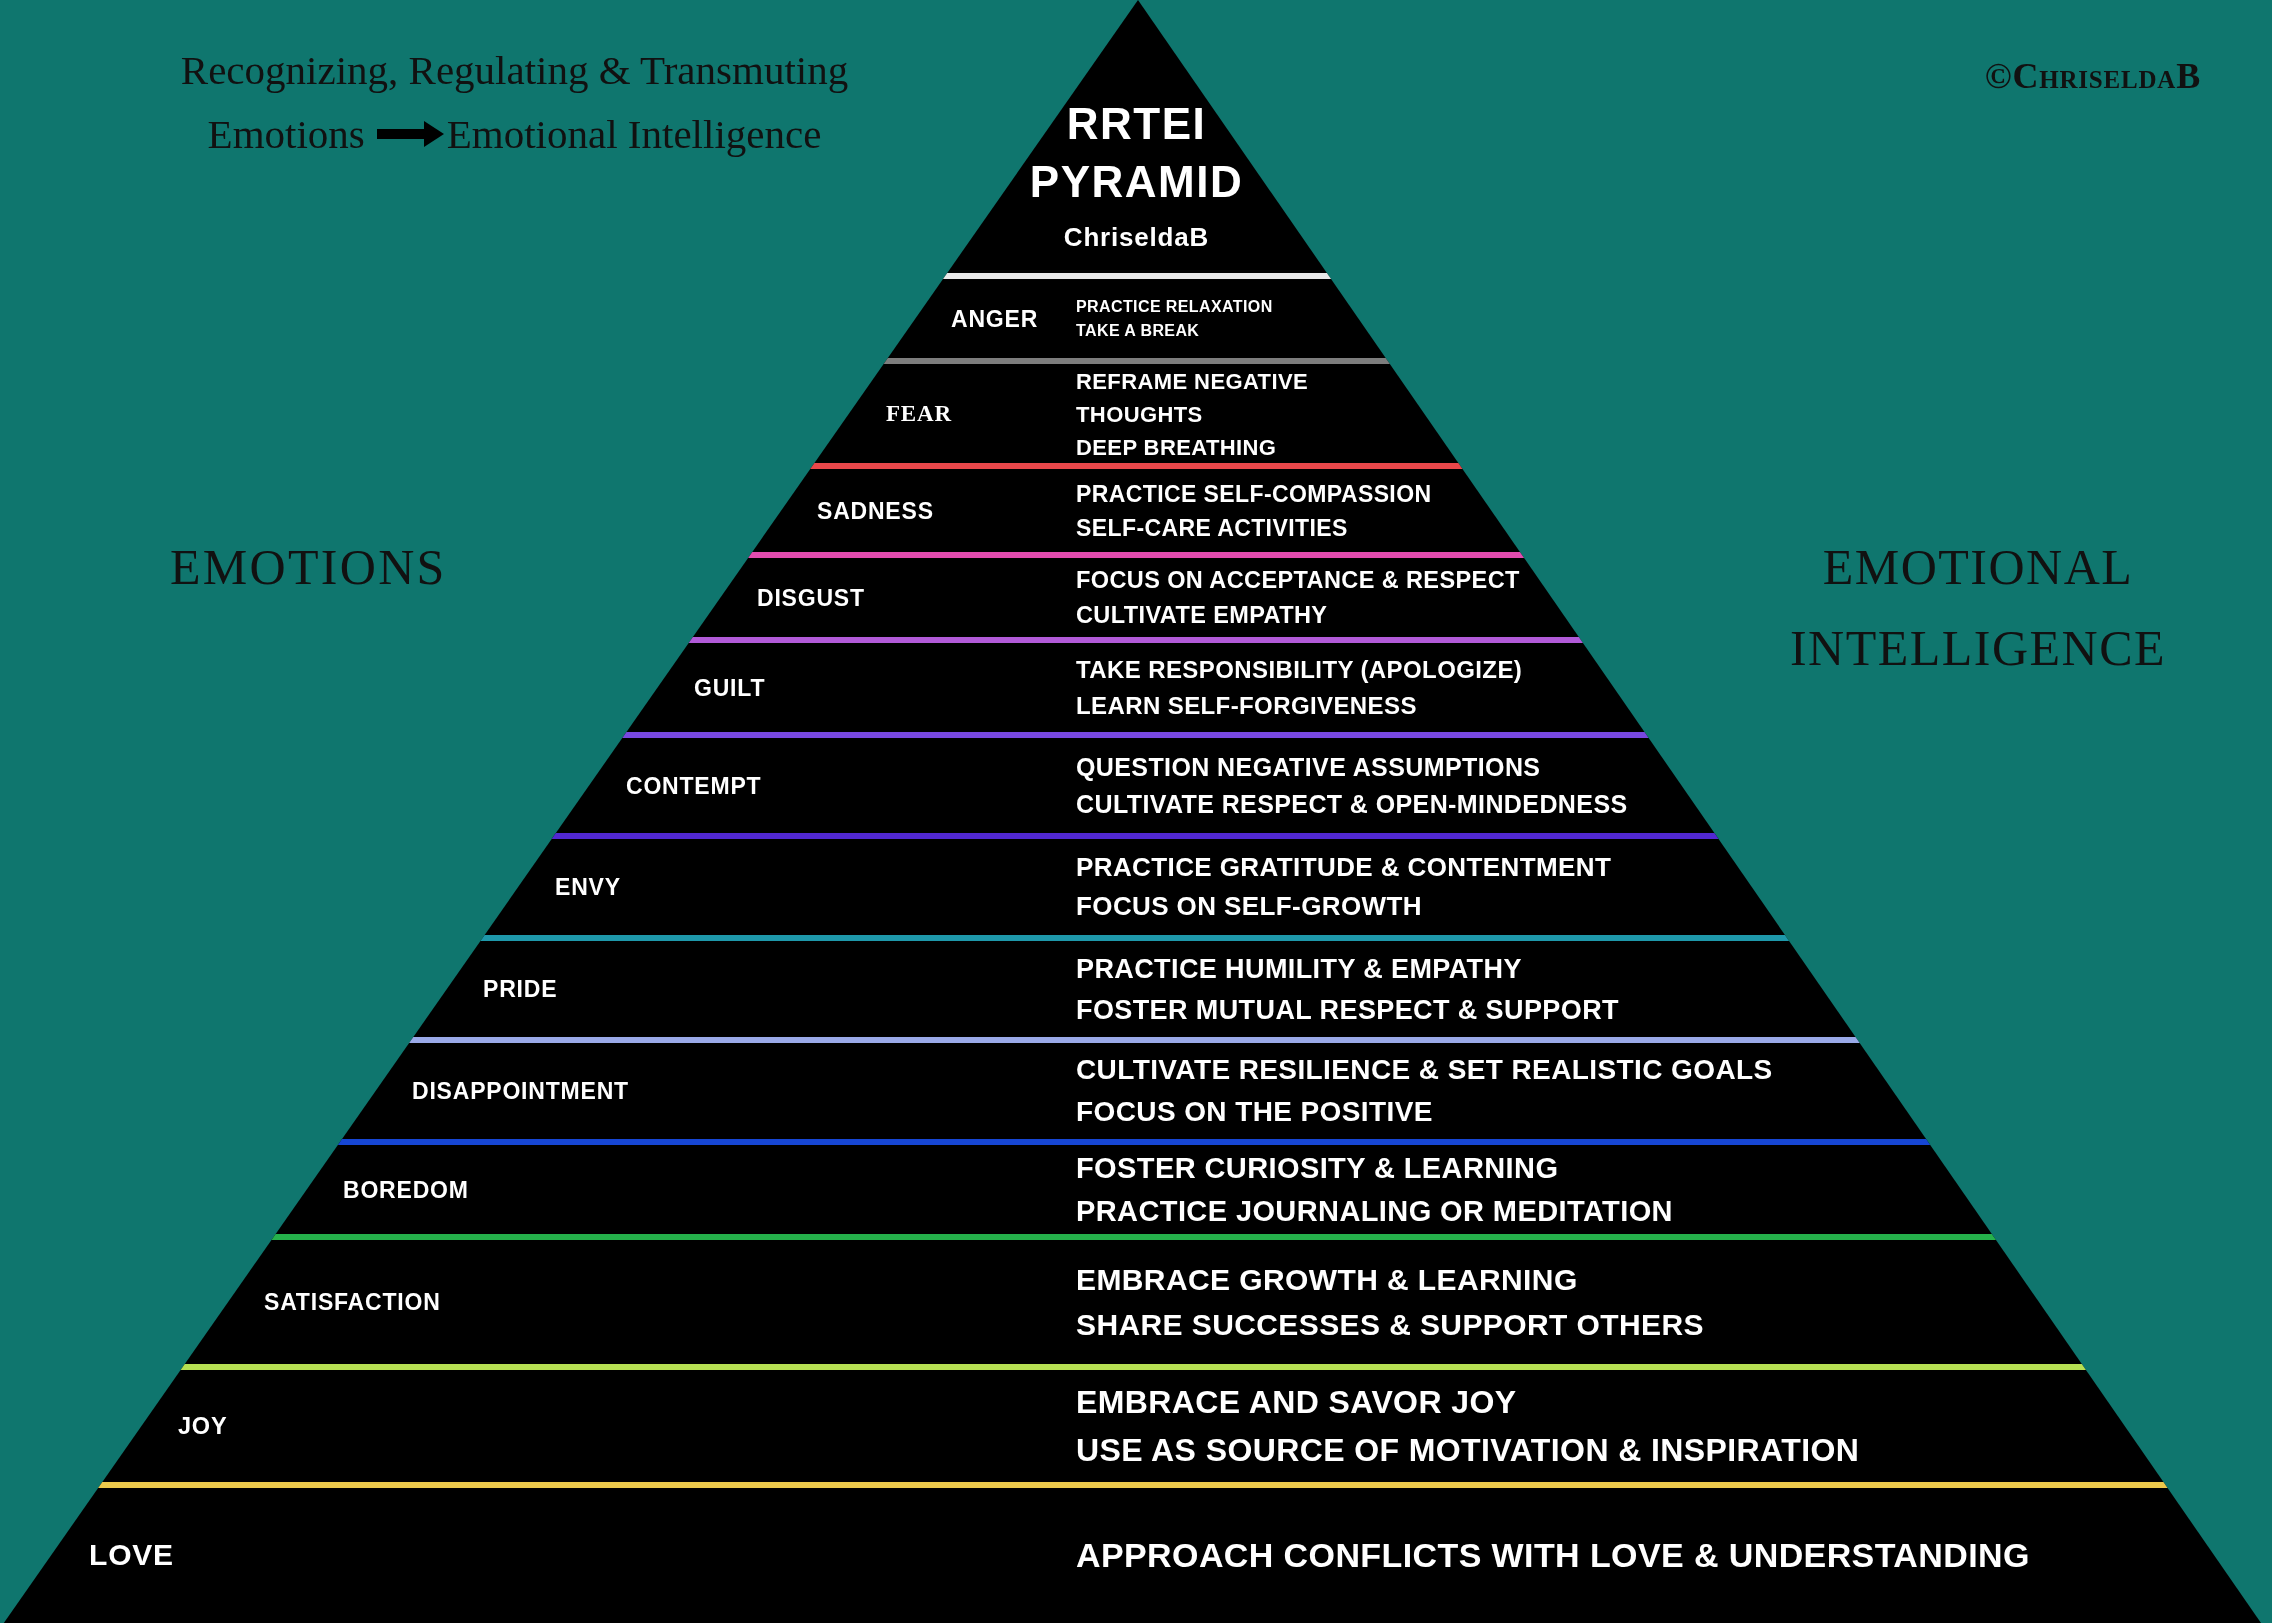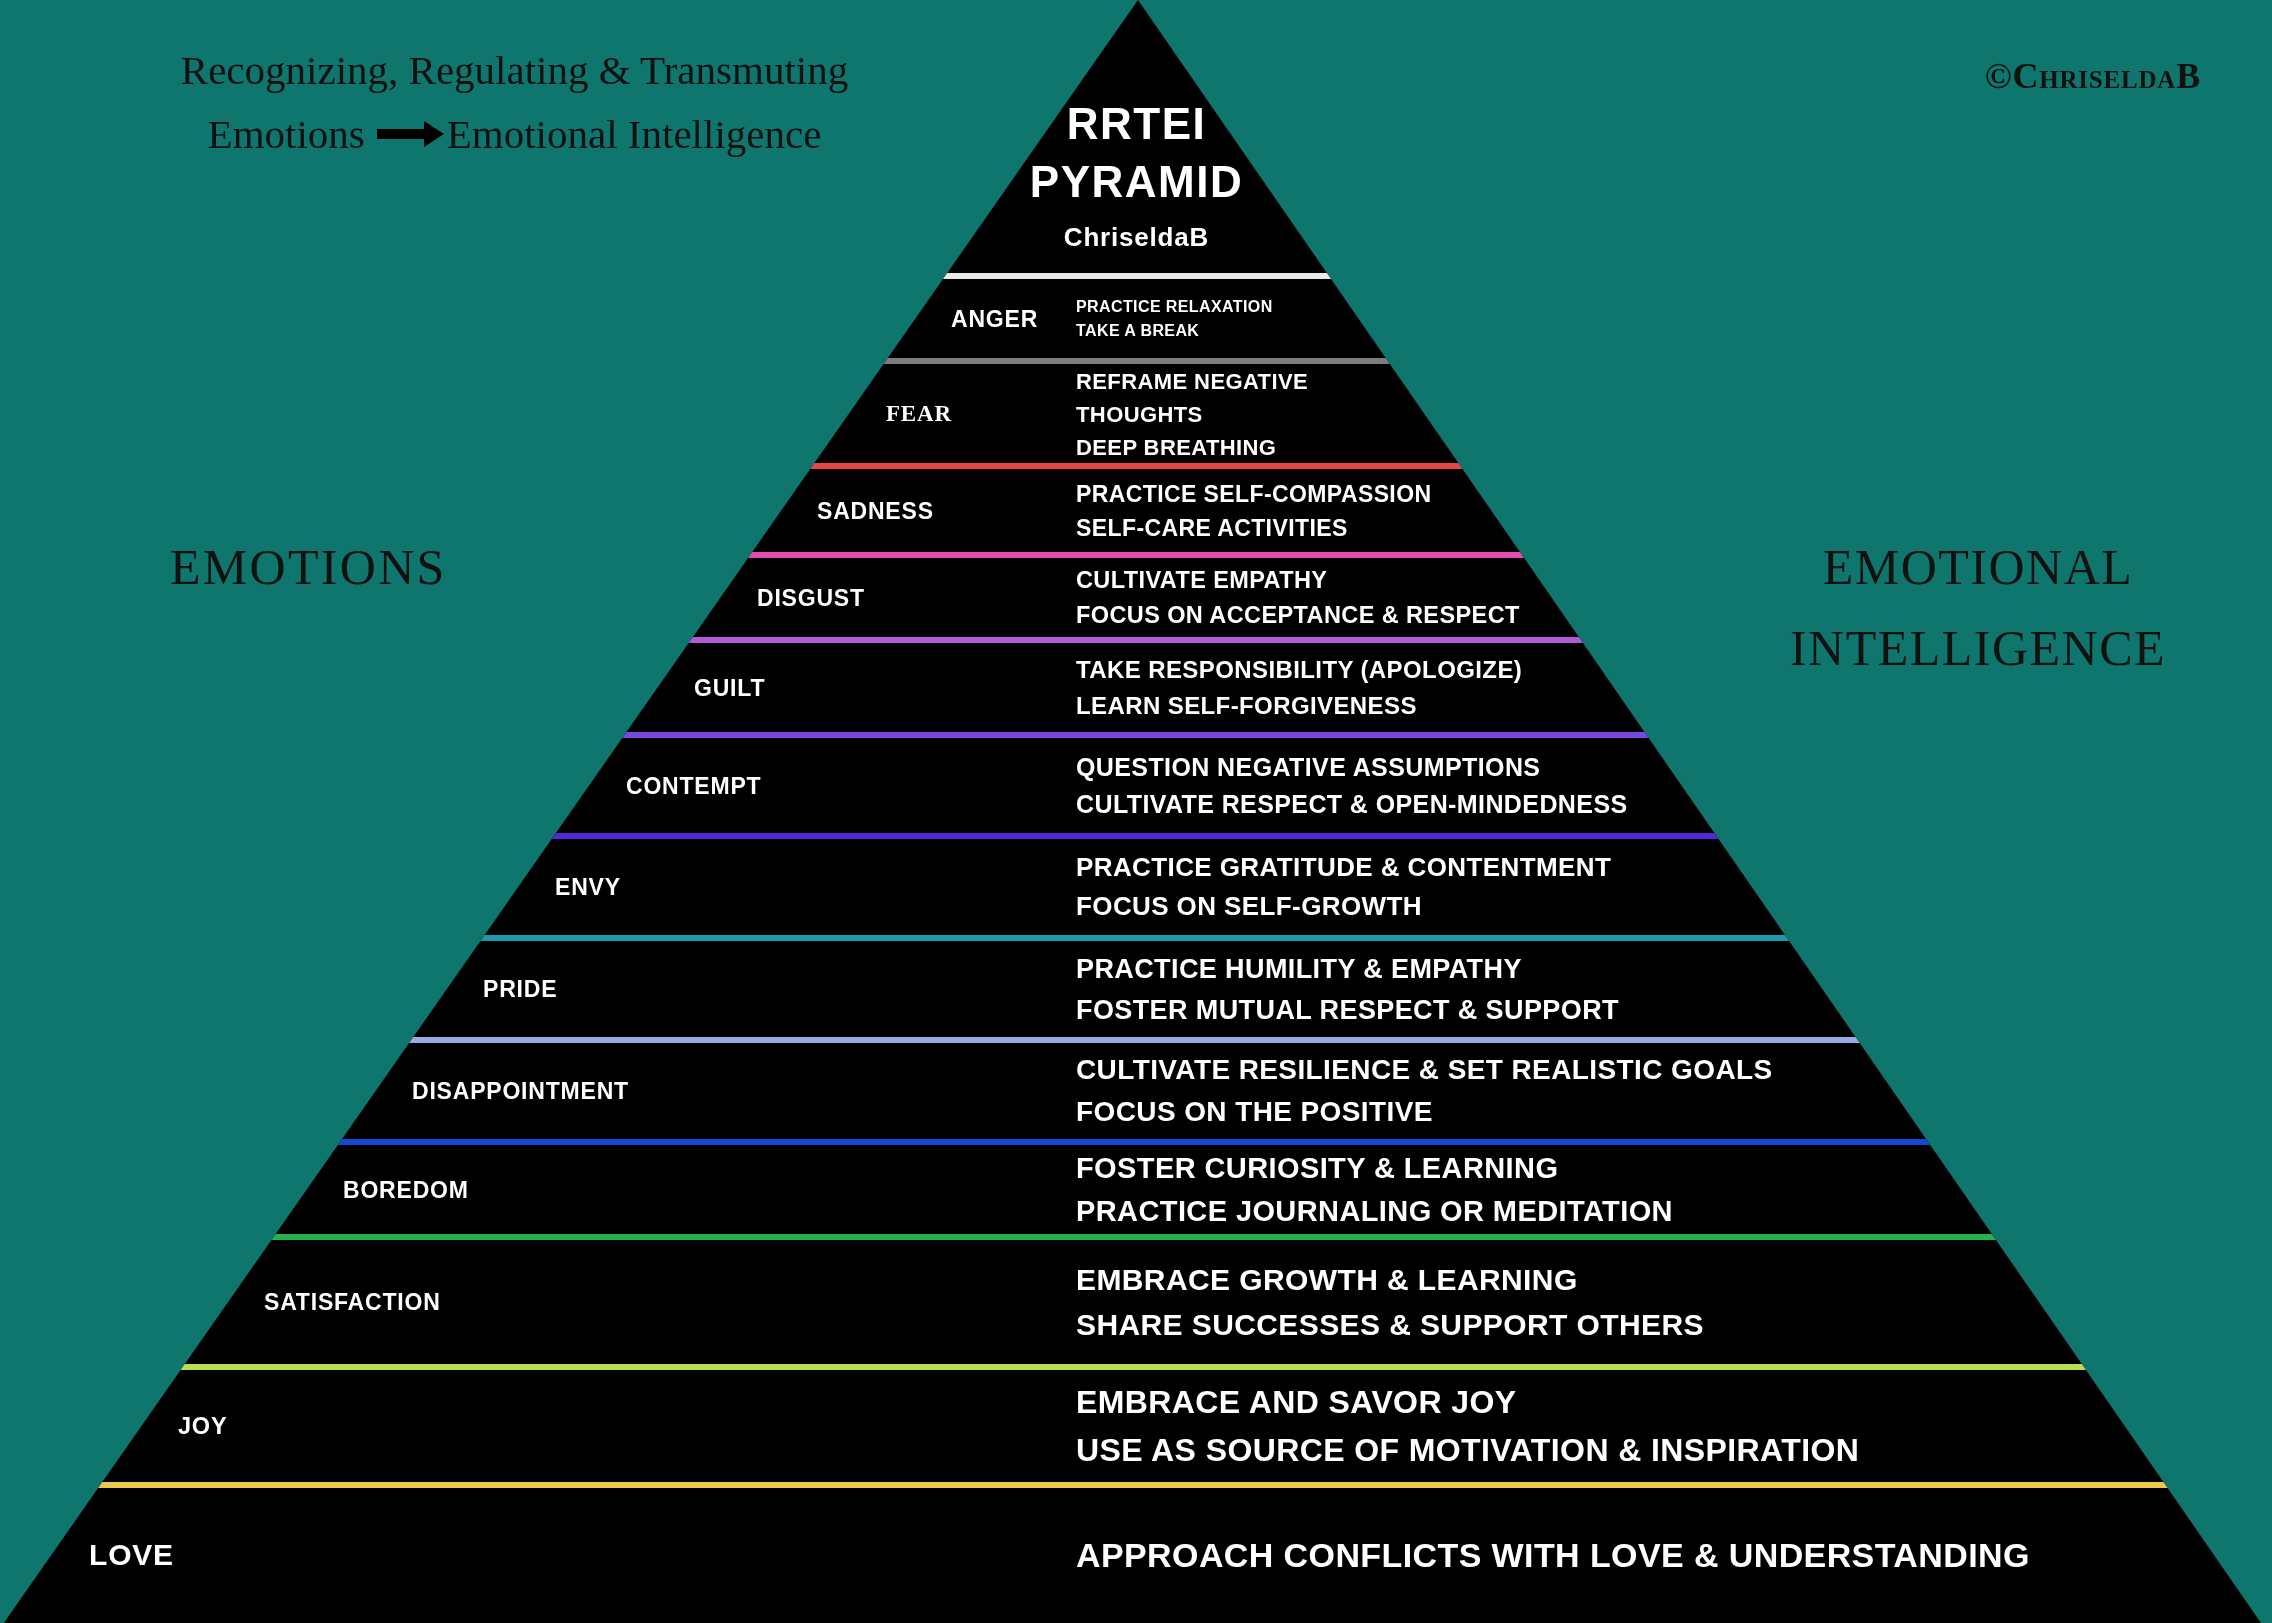--- a/index.html
+++ b/index.html
@@ -86,22 +86,22 @@
         <div class="emotion" style="left: 817px; font-size: 23px;">SADNESS</div>
         <div class="strategies" style="left: 1076px; font-size: 23px;">
           <div>PRACTICE SELF-COMPASSION</div>
           <div>SELF-CARE ACTIVITIES</div>
         </div>
       </div>
       <div class="divider" style="top: 552px; background: rgb(226, 76, 175);"></div>
       <div class="level" style="top: 555px; height: 85px;">
         <div class="emotion" style="left: 757px; font-size: 23px;">DISGUST</div>
         <div class="strategies" style="left: 1076px; font-size: 23.5px;">
+          <div>FOCUS ON ACCEPTANCE &amp; RESPECT</div>
           <div>CULTIVATE EMPATHY</div>
-          <div>FOCUS ON ACCEPTANCE &amp; RESPECT</div>
         </div>
       </div>
       <div class="divider" style="top: 637px; background: rgb(177, 90, 216);"></div>
       <div class="level" style="top: 640px; height: 95px;">
         <div class="emotion" style="left: 694px; font-size: 23px;">GUILT</div>
         <div class="strategies" style="left: 1076px; font-size: 24px;">
           <div>TAKE RESPONSIBILITY (APOLOGIZE)</div>
           <div>LEARN SELF-FORGIVENESS</div>
         </div>
       </div>

